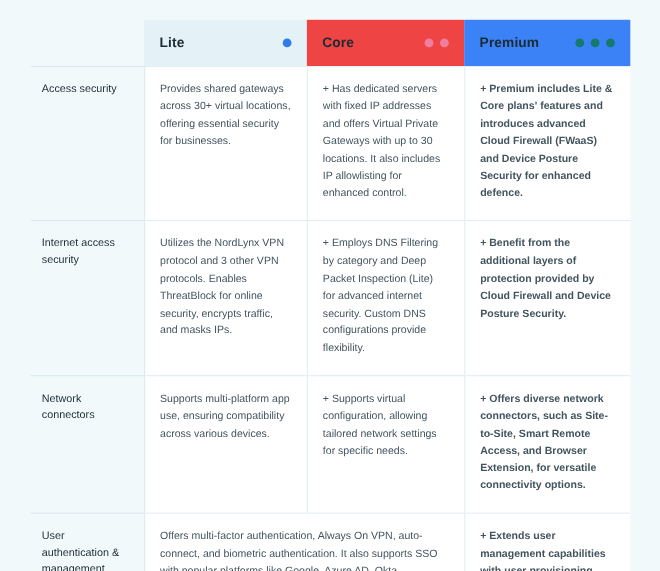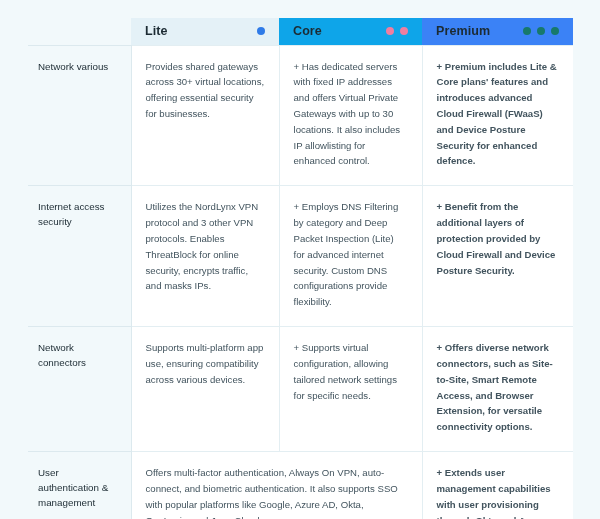--- a/index.html
+++ b/index.html
@@ -24,21 +24,21 @@
     position: absolute;
     left: 28px;
     top: 18px;
     width: 545px;
     border-collapse: collapse;
     table-layout: fixed;
   }
 
   
   .hdr-cell {
-    height: 27px;
+    height: 42px;
     vertical-align: middle;
     padding: 0 14px;
     white-space: nowrap;
   }
   .hdr-blank { background: transparent; }
 
   .hdr-inner {
     display: flex;
     align-items: center;
     justify-content: space-between;
@@ -48,21 +48,21 @@
   .hdr-label {
     font-size: 12.5px;
     color: #1C2B33;
     letter-spacing: .1px;
   }
 
   .dots { display: flex; gap: 6px; align-items: center; }
   .dot { width: 8px; height: 8px; border-radius: 50%; display: block; }
 
   .hdr-lite    { background: #E4F1F7; }
-  .hdr-core    { background: #0ea5e9; }
+  .hdr-core    { background: #ef4444; }
   .hdr-premium { background: #3b82f6; }
 
   
   td.cell {
     background: #FFFFFF;
     vertical-align: top;
     padding: 13px 14px 16px 14px;
     border-top: 1px solid #E3EEF2;
     border-right: 1px solid #E3EEF2;
     font-size: 9.6px;
@@ -134,21 +134,21 @@
               <span class="dot" style="background:#17796B"></span>
             </span>
           </div>
         </th>
       </tr>
     </thead>
 
     <tbody>
 
       <tr>
-        <td class="rowlabel">Network various</td>
+        <td class="rowlabel">Access security</td>
         <td class="cell">Provides shared gateways across 30+ virtual locations, offering essential security for businesses.</td>
         <td class="cell">+ Has dedicated servers with fixed IP addresses and offers Virtual Private Gateways with up to 30 locations. It also includes IP allowlisting for enhanced control.</td>
         <td class="cell">+ Premium includes Lite &amp; Core plans' features and introduces advanced Cloud Firewall (FWaaS) and Device Posture Security for enhanced defence.</td>
       </tr>
 
       <tr>
         <td class="rowlabel">Internet access security</td>
         <td class="cell">Utilizes the NordLynx VPN protocol and 3 other VPN protocols. Enables ThreatBlock for online security, encrypts traffic, and masks IPs.</td>
         <td class="cell">+ Employs DNS Filtering by category and Deep Packet Inspection (Lite) for advanced internet security. Custom DNS configurations provide flexibility.</td>
         <td class="cell">+ Benefit from the additional layers of protection provided by Cloud Firewall and Device Posture Security.</td>

